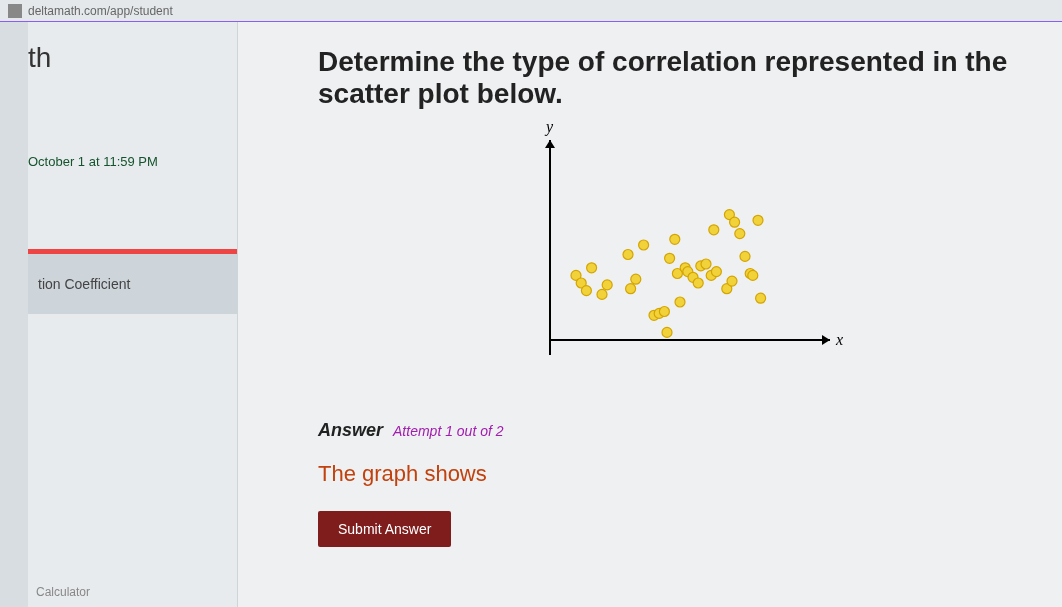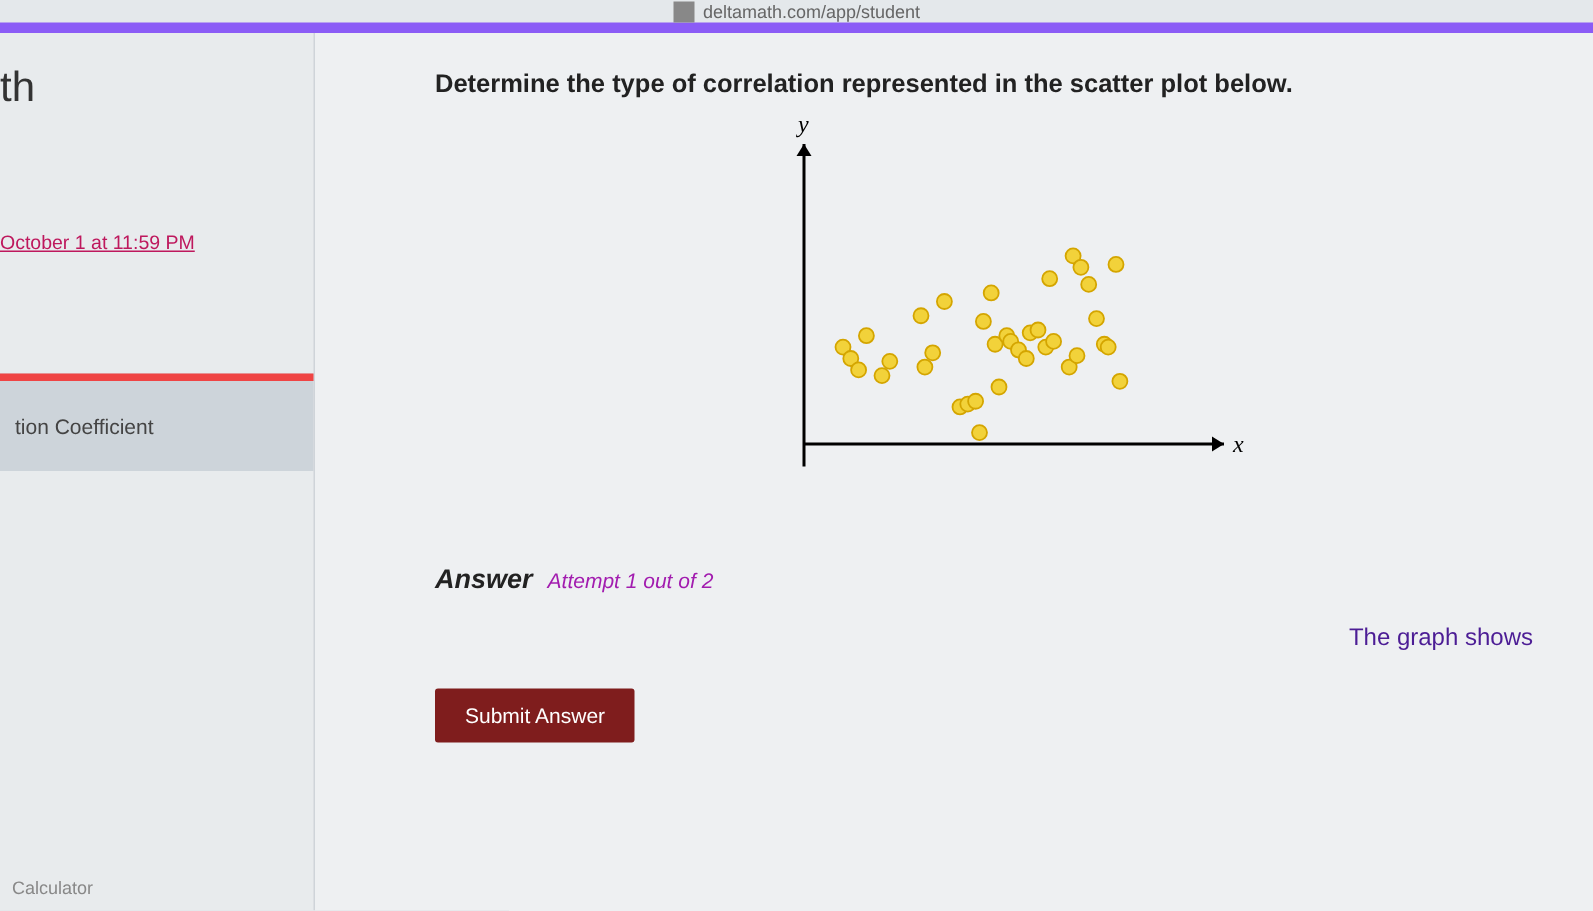--- a/index.html
+++ b/index.html
@@ -12,60 +12,59 @@
       position: relative;
     }
     .browser-bar {
       background: #e4e8eb;
       height: 22px;
       display: flex;
       align-items: center;
       padding: 0 8px;
       font-size: 12px;
       color: #666;
-      border-bottom: 7px solid #8b5cf6;
-      justify-content: center;
+      border-bottom: 1px solid #8b5cf6;
     }
     .browser-bar .tab-icon {
       width: 14px; height: 14px;
       background: #888;
       margin-right: 6px;
     }
     .app-container {
       display: flex;
       height: calc(100% - 22px);
     }
     .sidebar {
       width: 210px;
       background: #e8ebed;
       padding: 0;
       border-right: 1px solid #cfd4d9;
       display: flex;
       flex-direction: column;
+      margin-left: 28px;
     }
     .sidebar-header {
       padding: 20px 0 10px 0;
       font-size: 28px;
       font-weight: 400;
       color: #333;
       text-align: left;
       padding-left: 0;
     }
     .sidebar-spacer { height: 70px; }
     .assignment-title {
       padding: 0 6px 4px 0;
       font-size: 14px;
       font-weight: 600;
       color: #333;
     }
     .due-date {
       padding: 0 6px 20px 0;
       font-size: 13px;
-      color: #be185d;
-      text-decoration: underline;
+      color: #14532d;
     }
     .nav-item {
       padding: 22px 10px;
       font-size: 14px;
       color: #444;
       border-top: 5px solid #ef4444;
       cursor: pointer;
     }
     .nav-item.active {
       background: #cdd4da;
@@ -76,21 +75,21 @@
       font-size: 12px;
       color: #888;
     }
     .main {
       flex: 1;
       background: #eef0f2;
       padding: 24px 40px 20px 80px;
       position: relative;
     }
     .question-title {
-      font-size: 17px;
+      font-size: 28px;
       font-weight: 600;
       color: #222;
       margin-bottom: 10px;
     }
     .chart-wrap {
       display: flex;
       justify-content: center;
       margin: 6px 0 10px 0;
     }
     .scatter-svg {
@@ -110,24 +109,23 @@
     .answer-label {
       font-size: 18px;
       font-weight: 700;
       color: #222;
     }
     .attempt-text {
       font-size: 14px;
       color: #a21caf;
     }
     .sentence-row {
-      font-size: 16px;
-      color: #4c1d95;
+      font-size: 22px;
+      color: #c2410c;
       margin-bottom: 24px;
-      text-align: right;
     }
     .submit-btn {
       background: #7f1d1d;
       color: #fff;
       border: none;
       padding: 10px 20px;
       font-size: 14px;
       cursor: pointer;
       border-radius: 2px;
     }

